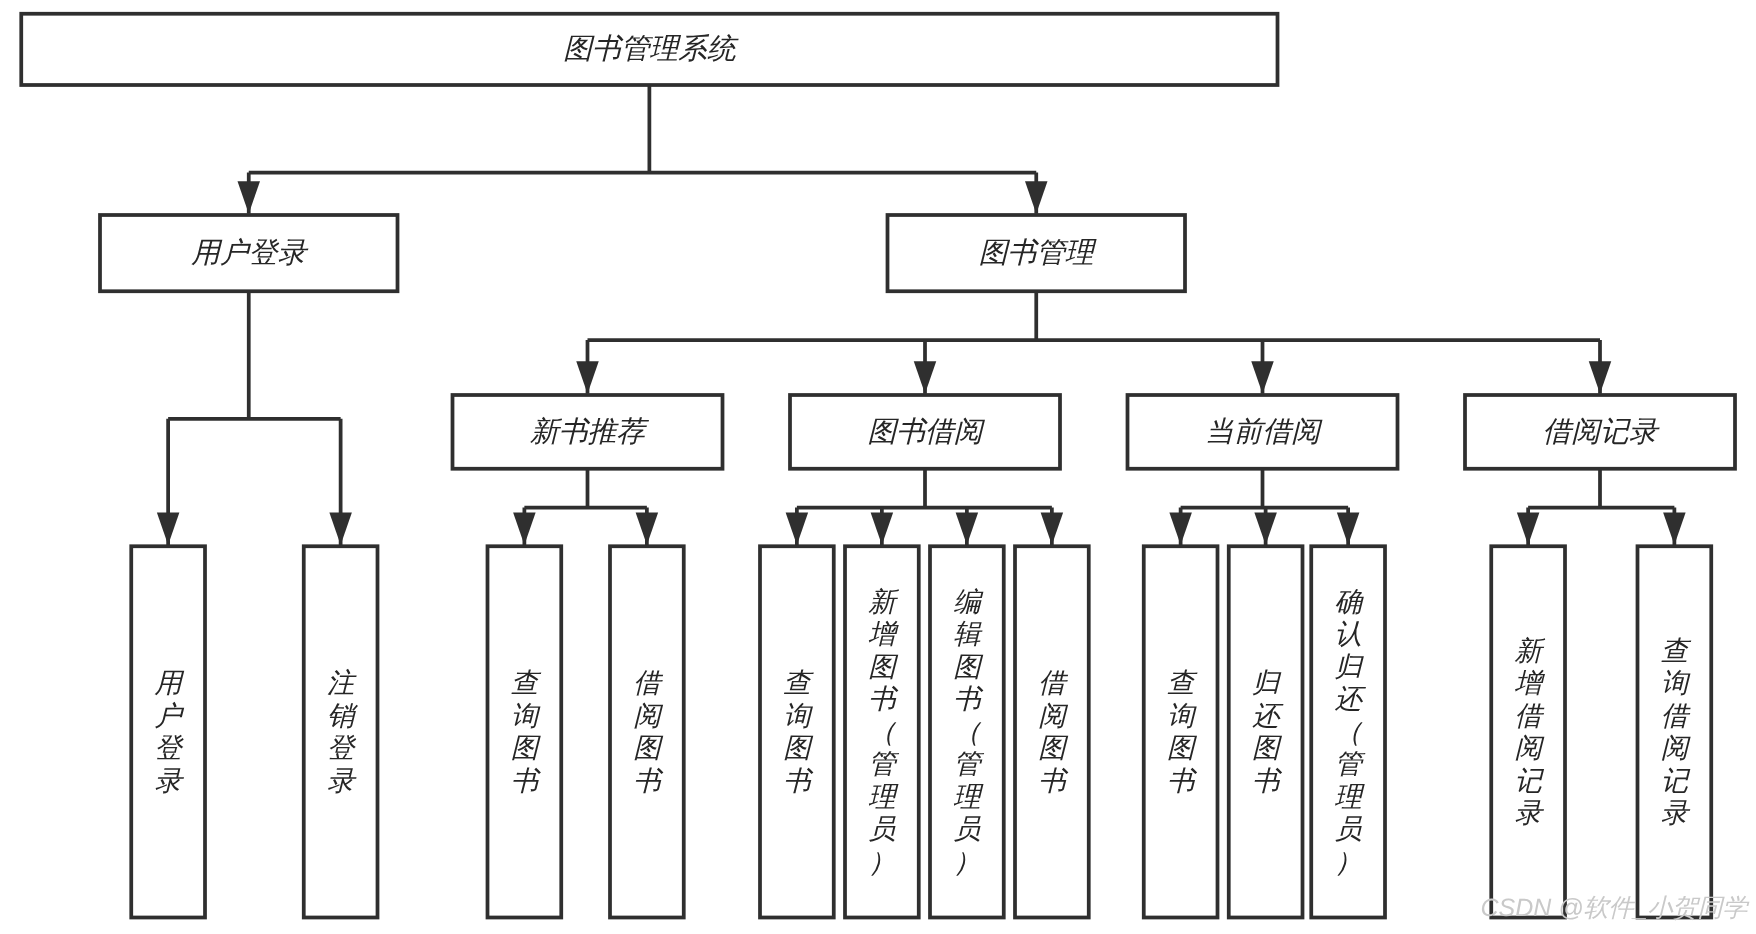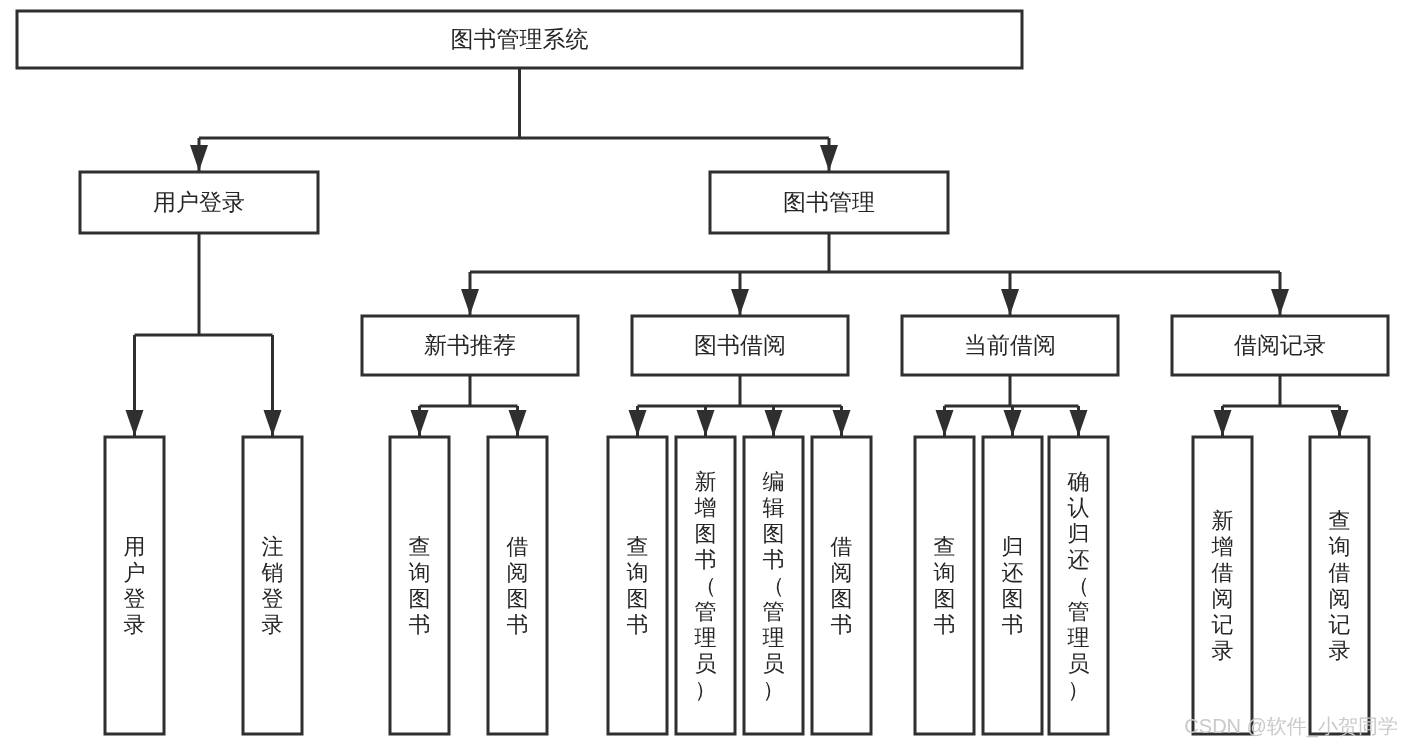--- a/index.html
+++ b/index.html
@@ -9,20 +9,21 @@
   }
   body {
     font-family: "Liberation Sans", "DejaVu Sans", sans-serif;
   }
   #diagram-root {
     position: relative;
     width: 1405px;
     height: 747px;
     background: #ffffff;
     overflow: hidden;
+    font-style: italic;
   }
   svg#diagram-canvas {
     position: absolute;
     left: 0;
     top: 0;
     width: 1405px;
     height: 747px;
   }
   .node-box {
     fill: #ffffff;

